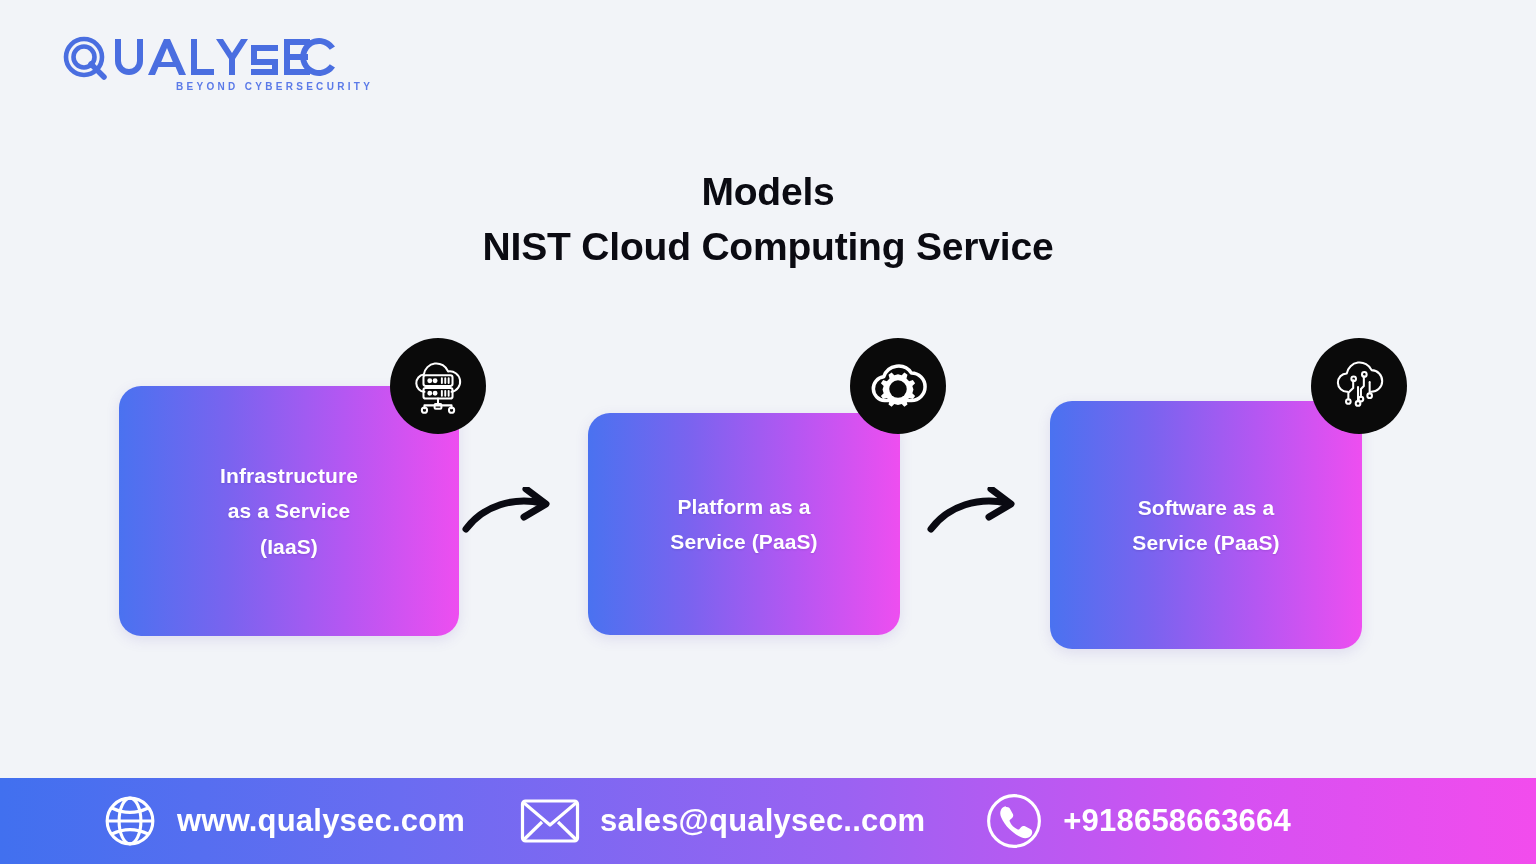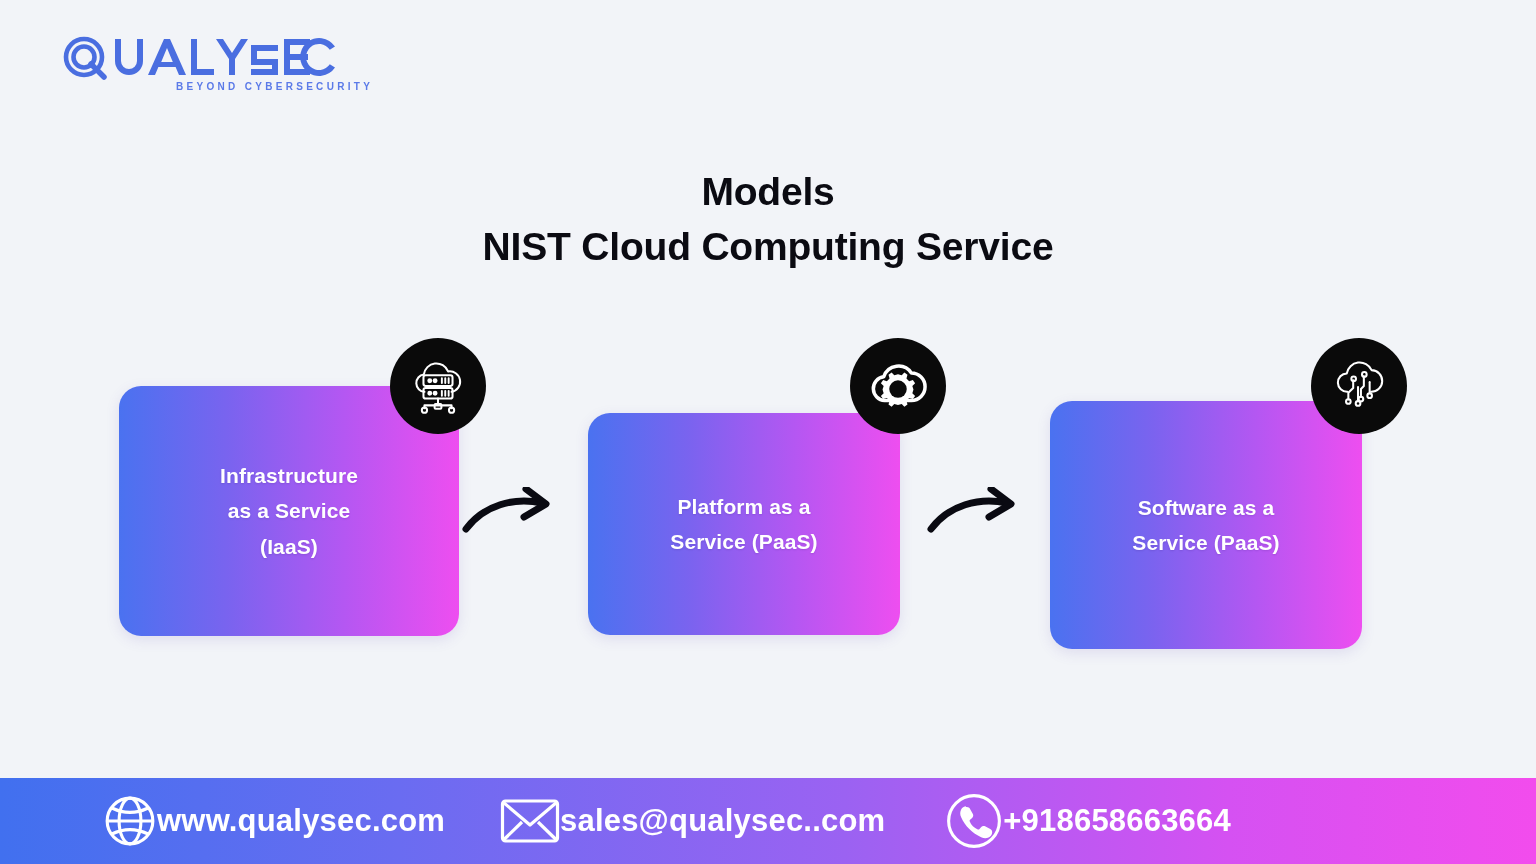--- a/index.html
+++ b/index.html
@@ -73,21 +73,21 @@
   #arrow-2 { left:927px; top:487px; }
 
   
   .footer {
     position:absolute; left:0; bottom:0;
     width:1536px; height:86px;
     background:linear-gradient(90deg,#4170ef 0%, #6a6cf1 26%, #9b62f2 55%, #d551f2 80%, #f24ced 100%);
     display:flex; align-items:center;
   }
   .contact {
-    display:flex; align-items:center; 
+    display:flex; align-items:center; gap:20px;
     height:100%;
     justify-content:space-between;
   }
   #contact-website { margin-left:103px; }
   #contact-email   { margin-left:55px; }
   #contact-phone   { margin-left:60px; }
   .contact-text {
     color:#ffffff;
     font-size:31px;
     font-weight:800;

